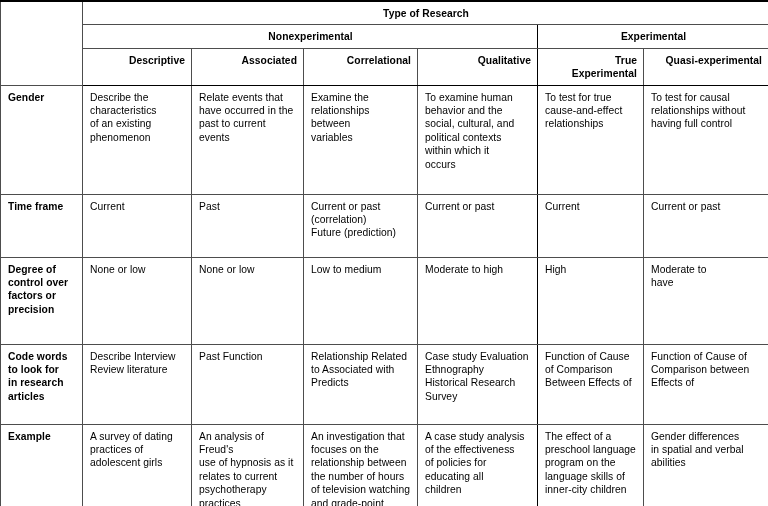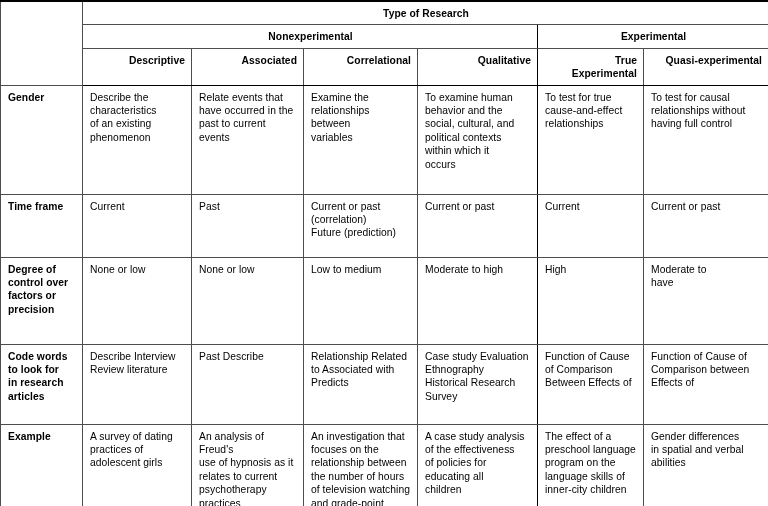--- a/index.html
+++ b/index.html
@@ -181,21 +181,21 @@
 have</td>
       </tr>
 
       <tr class="r-code">
         <td class="rowhead cell-text">Code words
 to look for
 in research
 articles</td>
         <td class="cell-text">Describe Interview
 Review literature</td>
-        <td class="cell-text">Past Describe</td>
+        <td class="cell-text">Past Function</td>
         <td class="cell-text">Relationship Related
 to Associated with
 Predicts</td>
         <td class="cell-text sep-heavy-right">Case study Evaluation
 Ethnography
 Historical Research
 Survey</td>
         <td class="cell-text">Function of Cause
 of Comparison
 Between Effects of</td>

